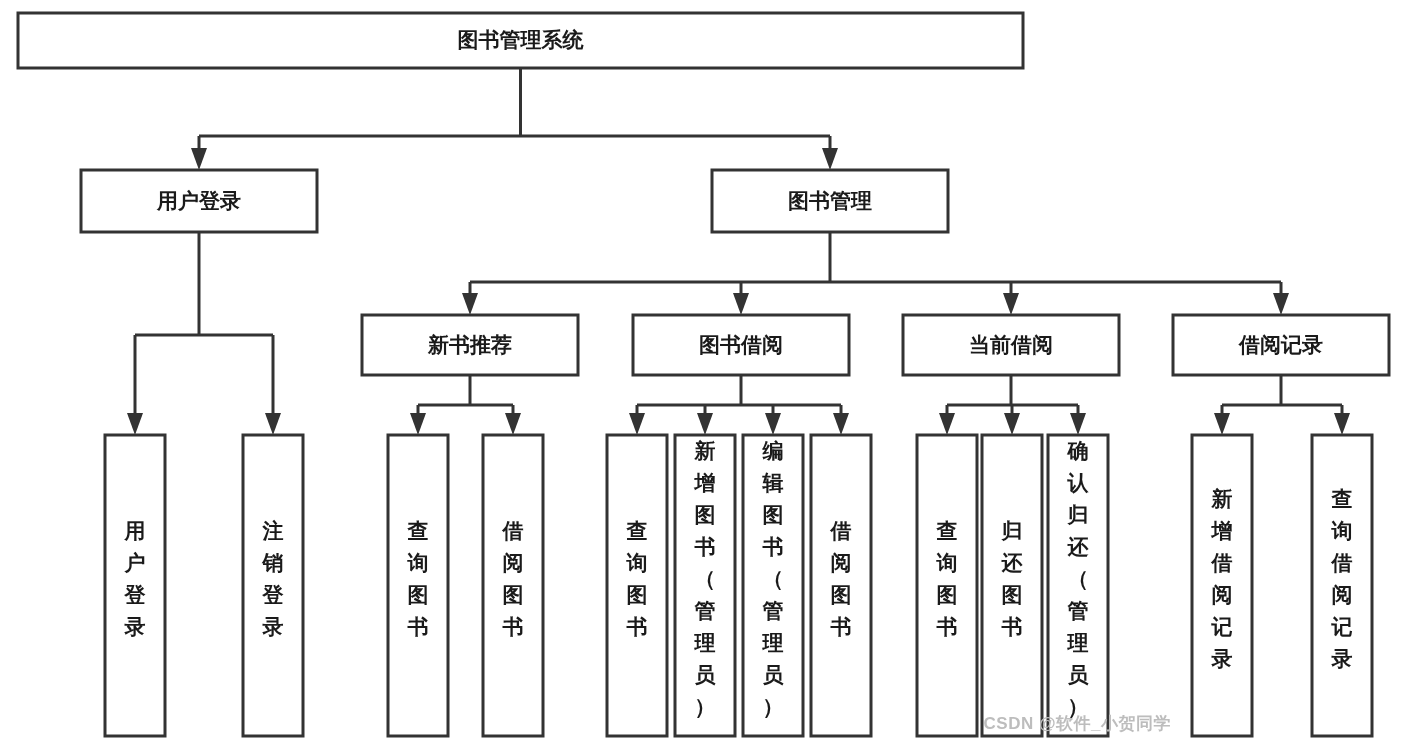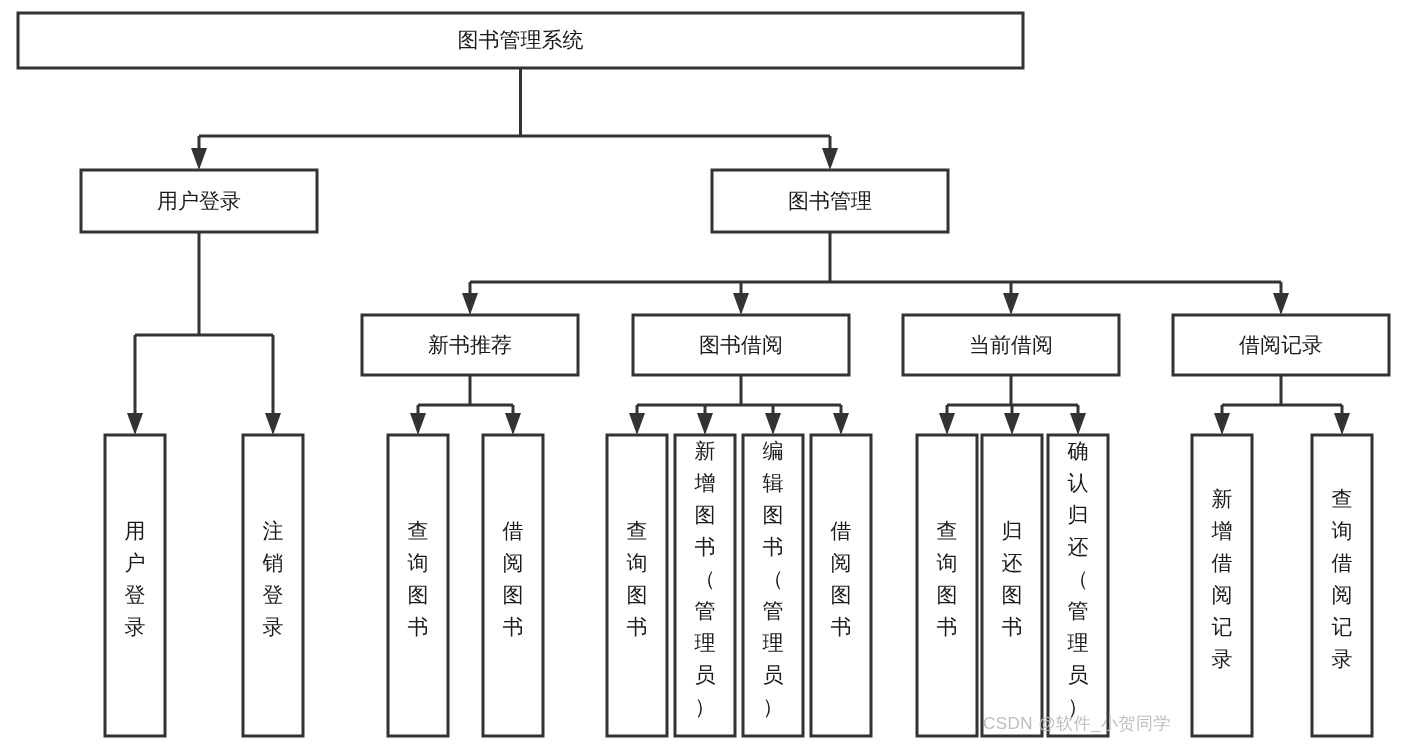--- a/index.html
+++ b/index.html
@@ -11,20 +11,21 @@
     width: 1405px;
     height: 747px;
     font-family: "Liberation Sans", "DejaVu Sans", sans-serif;
     overflow: hidden;
     position: relative;
   }
   #diagram-root {
     position: relative;
     width: 1179px;
     height: 747px;
+    font-weight: bold;
   }
   svg#flow {
     position: absolute;
     left: 0;
     top: 0;
     width: 1405px;
     height: 747px;
     display: block;
   }
   .node-rect {

